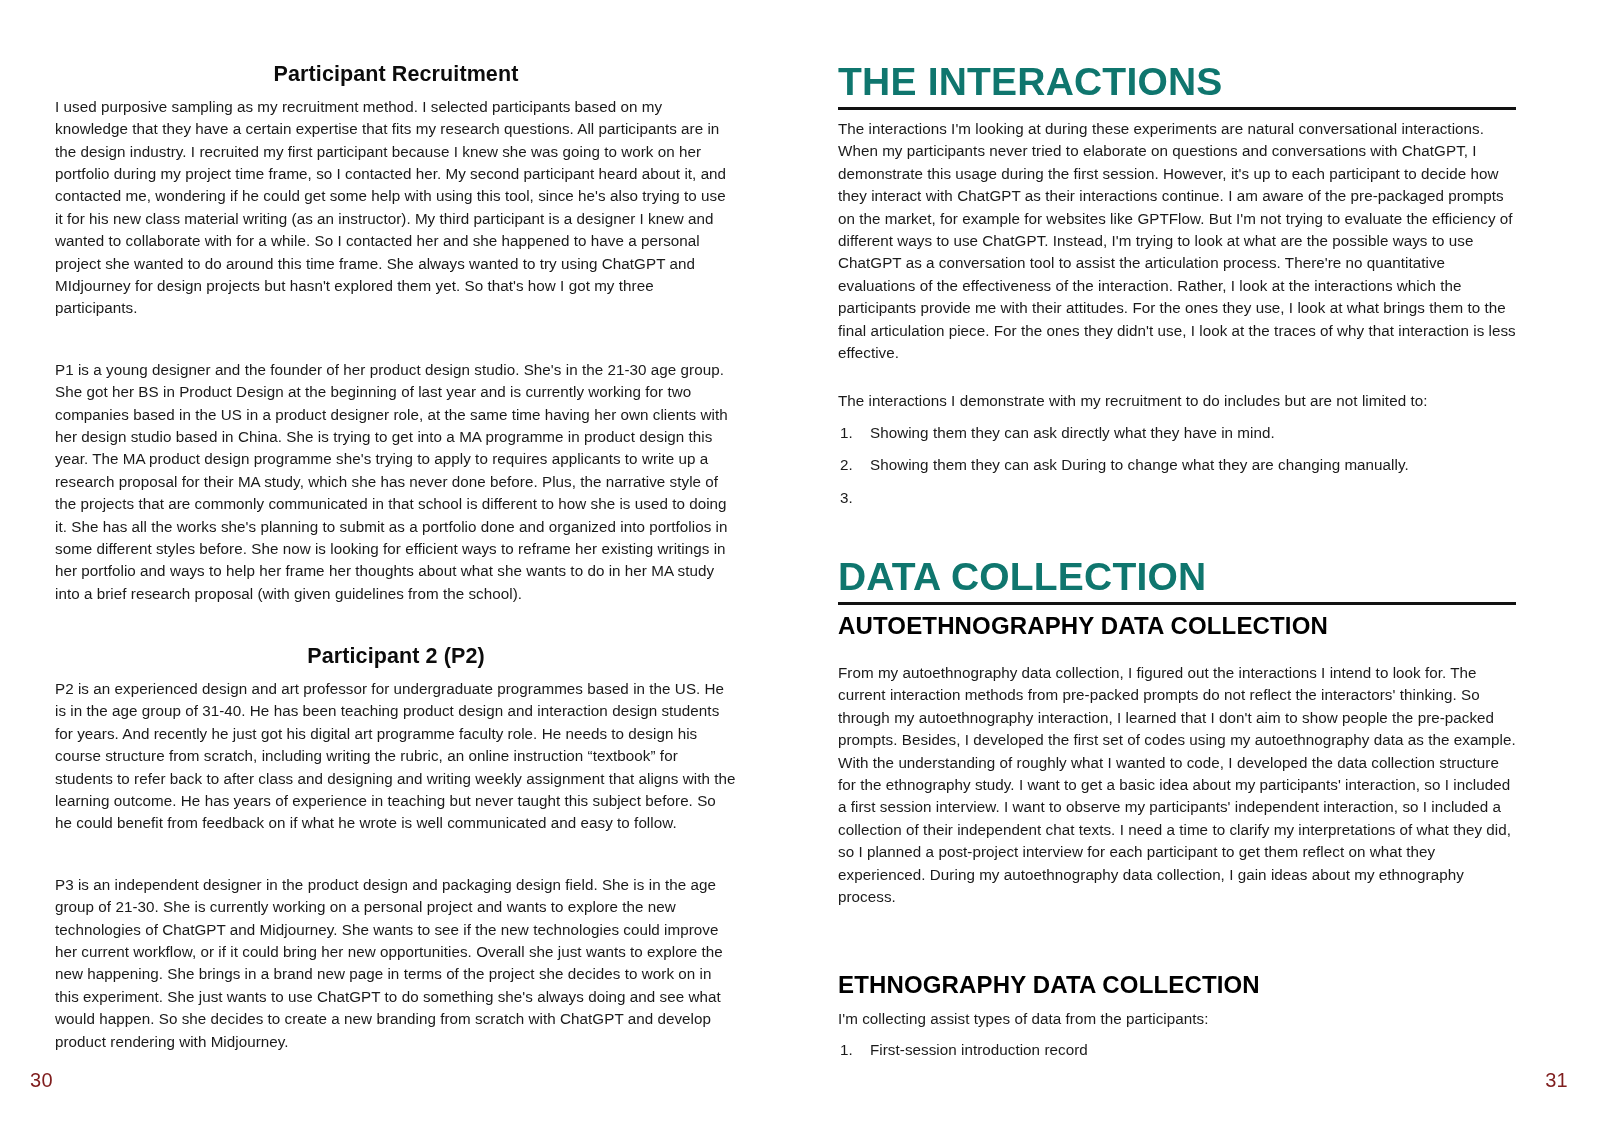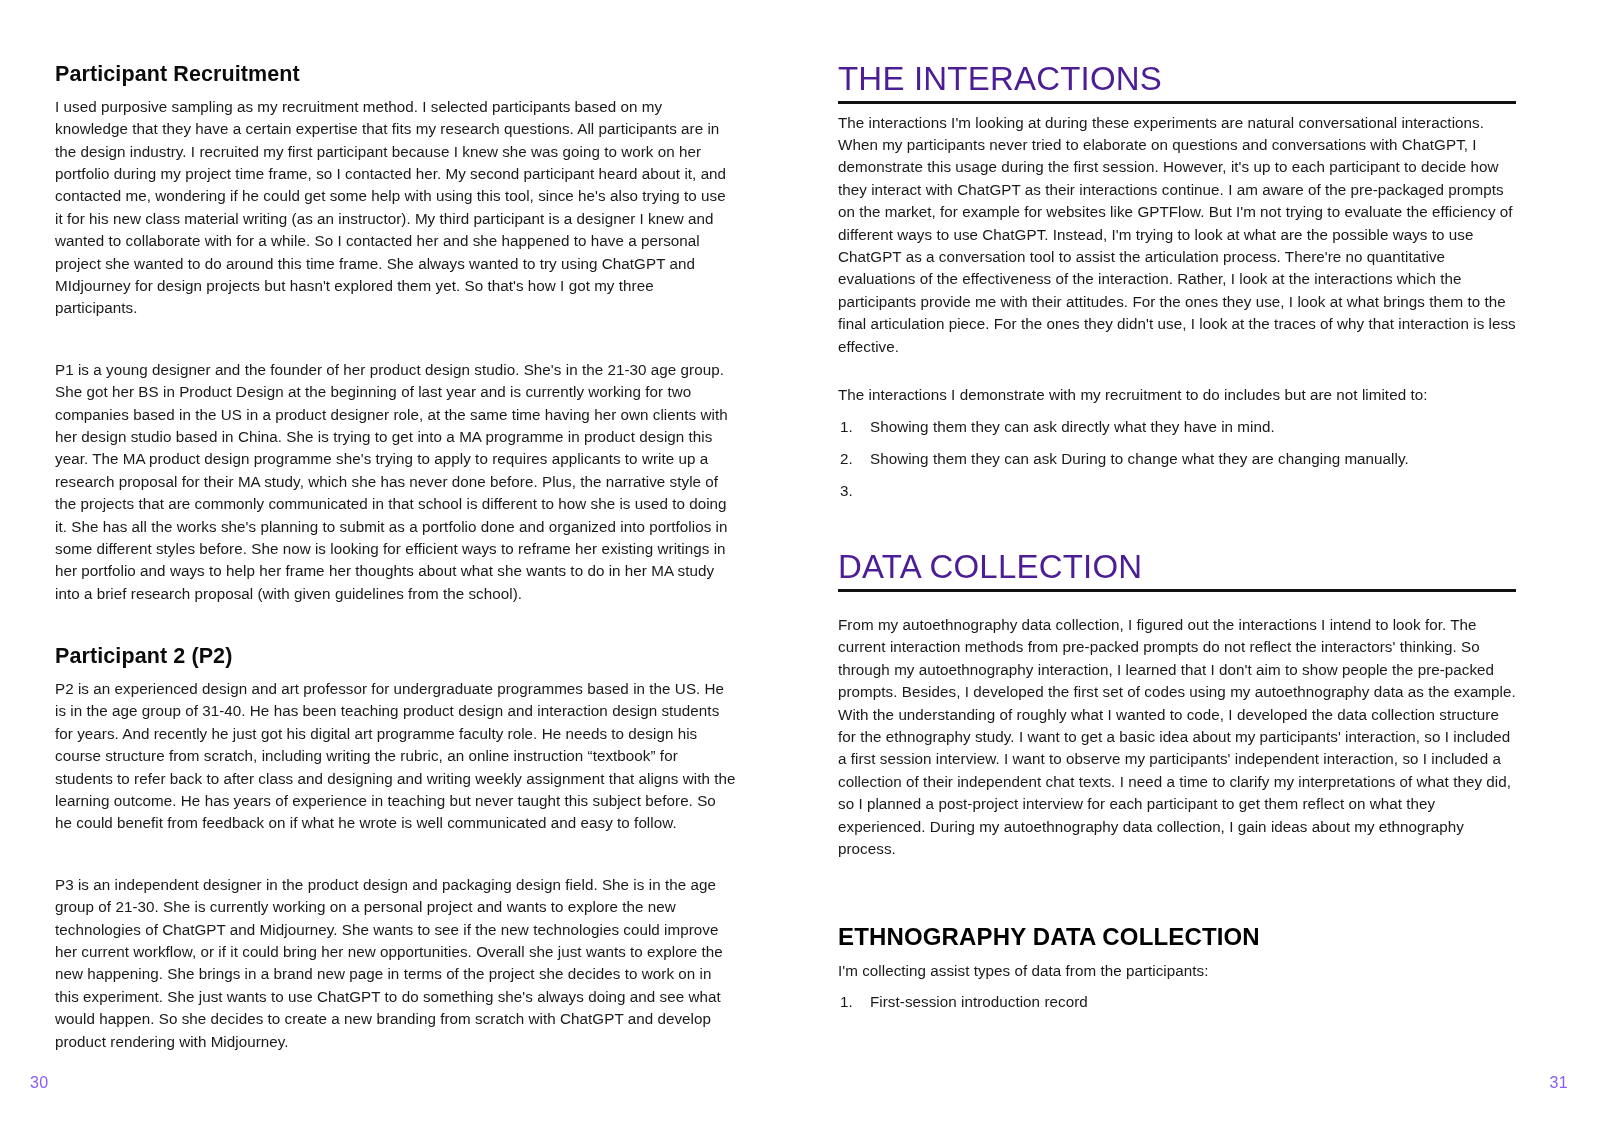--- a/index.html
+++ b/index.html
@@ -40,29 +40,30 @@
   .col-right { left: 38px;  width: 678px; }
 
   
   h2.sec-head {
     font-size: 21.5px;
     font-weight: 700;
     letter-spacing: 0.1px;
     margin: 0 0 9px 0;
     line-height: 1.15;
     color: #0c0c0c;
+    text-align: center;
   }
 
   h1.big-head {
-    font-size: 33px;
-    font-weight: 400;
+    font-size: 39px;
+    font-weight: 700;
     letter-spacing: 0.2px;
     margin: 0 0 4px 0;
     line-height: 1.05;
-    color: #4c1d95;
+    color: #0f766e;
   }
   .rule {
     height: 3px;
     background: #111111;
     margin: 0 0 8px 0;
     width: 100%;
   }
   h3.sub-head {
     font-size: 24px;
     font-weight: 700;
@@ -111,22 +112,22 @@
     width: 24px;
     font-size: 15.2px;
     line-height: 22.4px;
     color: #1a1a1a;
   }
 
   
   .folio {
     position: absolute;
     bottom: 44px;
-    font-size: 16px;
-    color: #8b5cf6;
+    font-size: 20px;
+    color: #7f1d1d;
     letter-spacing: 0.3px;
   }
   .folio-left  { left: 30px; }
   .folio-right { right: 32px; margin-left: 16px; }
 </style>
 </head>
 <body>
 
 <div class="spread">
 
@@ -179,20 +180,21 @@
         <li>
           <span class="num">3.</span>
         </li>
       </ol>
 
       <div class="gap-xxl"></div>
 
       <h1 class="big-head">DATA COLLECTION</h1>
       <div class="rule"></div>
 
+      <h3 class="sub-head">AUTOETHNOGRAPHY DATA COLLECTION</h3>
 
       <div class="gap-sm"></div>
 
       <p class="body">From my autoethnography data collection, I figured out the interactions I intend to look for. The current interaction methods from pre-packed prompts do not reflect the interactors' thinking. So through my autoethnography interaction, I learned that I don't aim to show people the pre-packed prompts. Besides, I developed the first set of codes using my autoethnography data as the example. With the understanding of roughly what I wanted to code, I developed the data collection structure for the ethnography study. I want to get a basic idea about my participants' interaction, so I included a first session interview. I want to observe my participants' independent interaction, so I included a collection of their independent chat texts. I need a time to clarify my interpretations of what they did, so I planned a post-project interview for each participant to get them reflect on what they experienced. During my autoethnography data collection, I gain ideas about my ethnography process.</p>
 
       <div class="gap-xl"></div>
 
       <h3 class="sub-head">ETHNOGRAPHY DATA COLLECTION</h3>
       <p class="body">I'm collecting assist types of data from the participants:</p>
 

